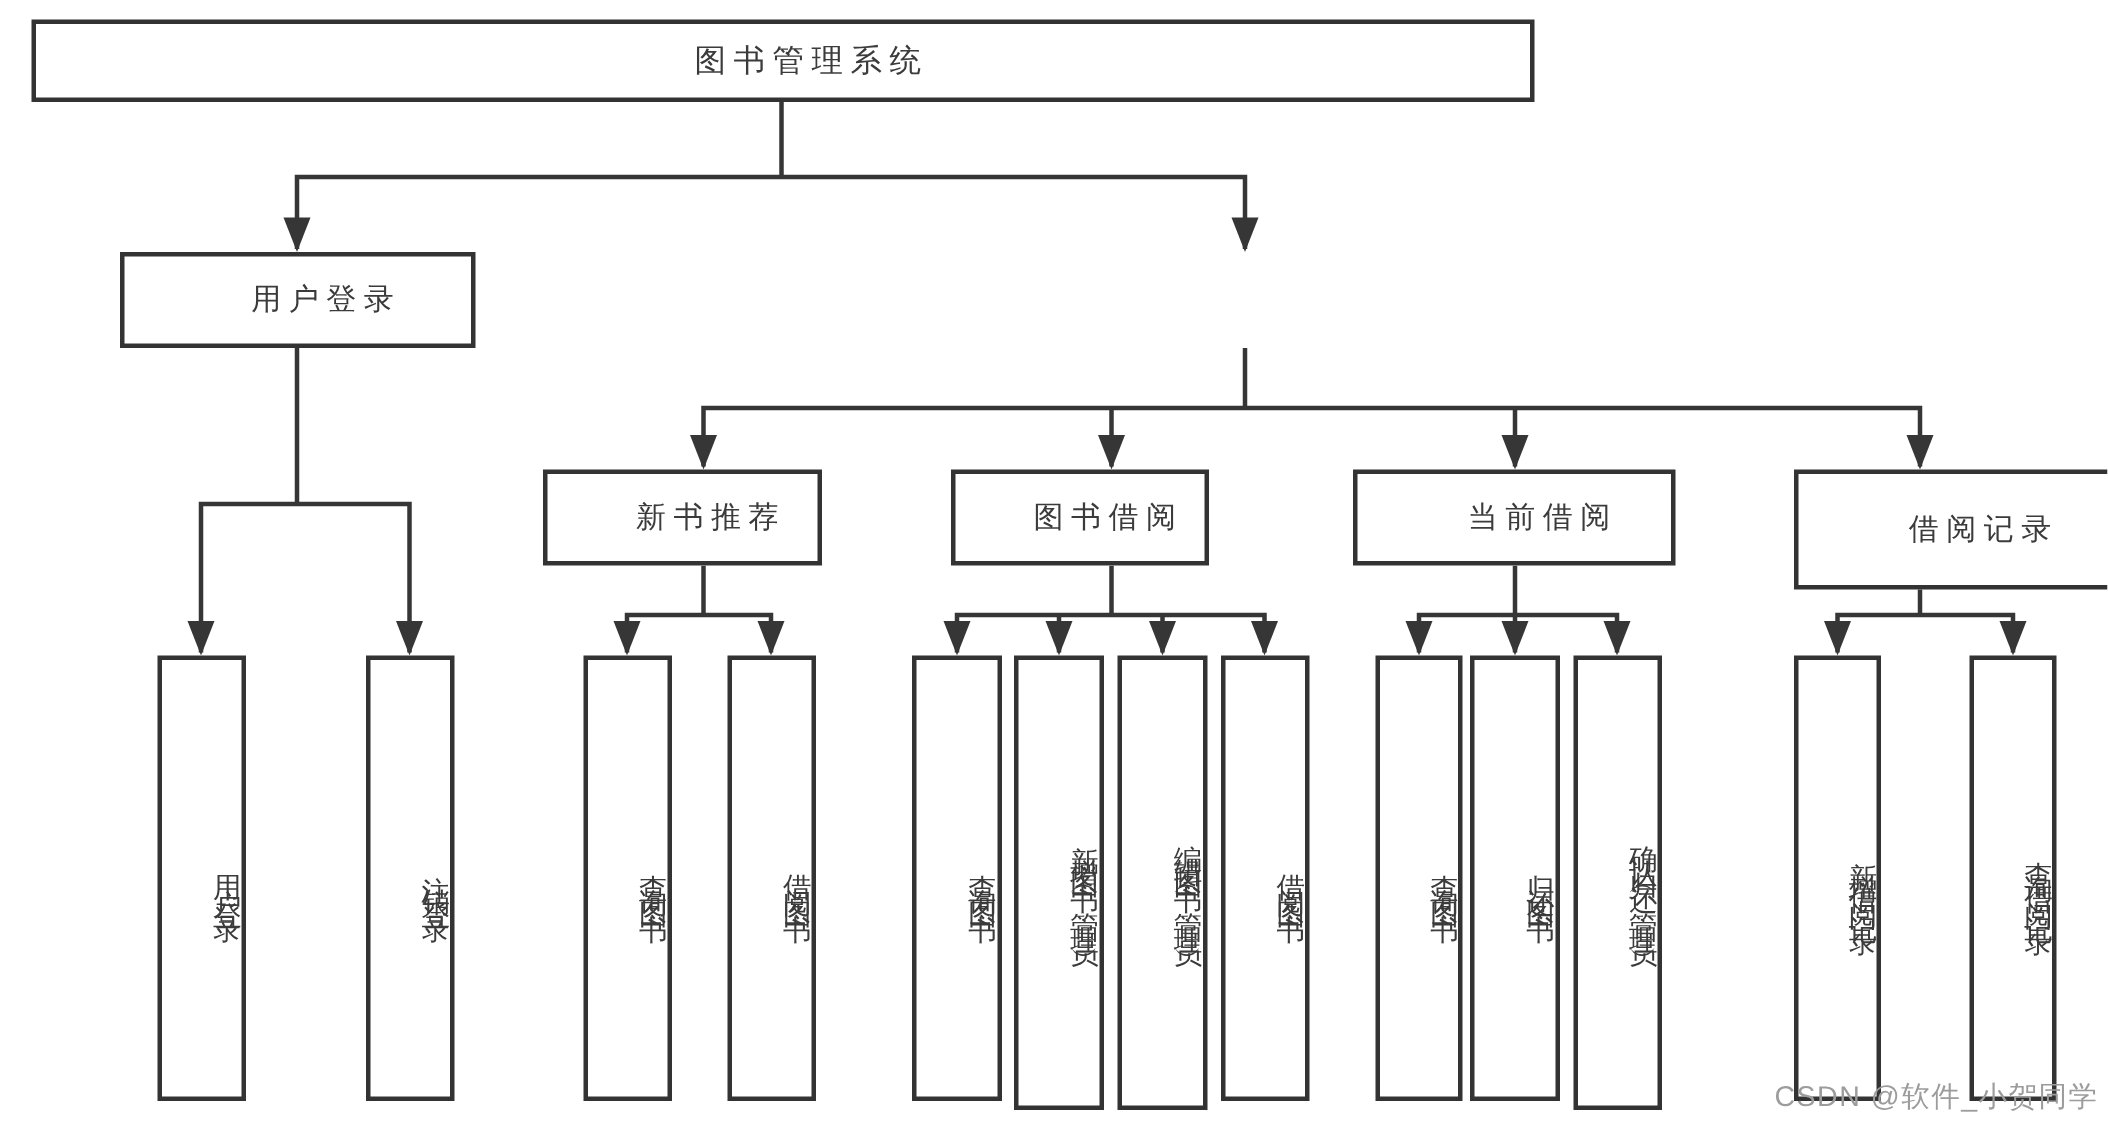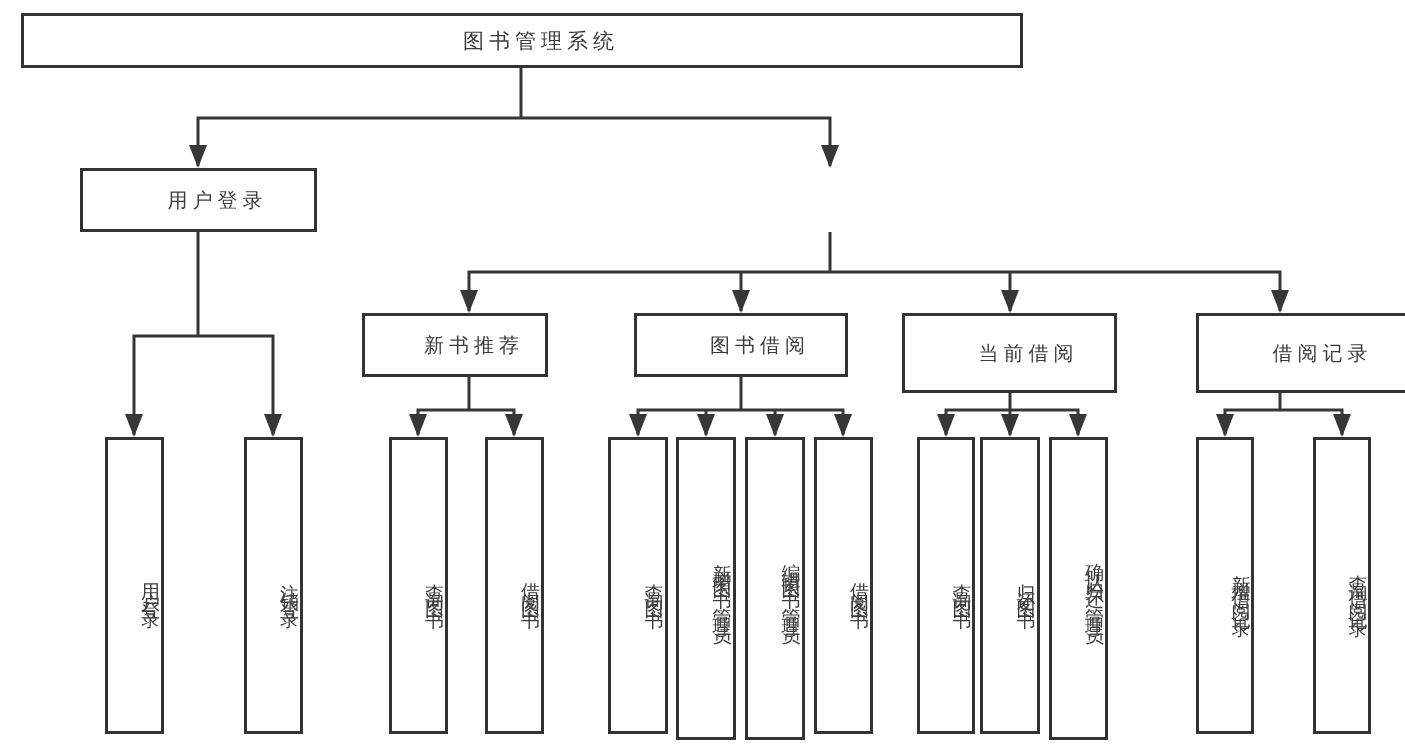--- a/index.html
+++ b/index.html
@@ -113,36 +113,37 @@
       <polygon points="1216,414 1234,414 1225,437"></polygon>
       <polygon points="1333,414 1351,414 1342,437"></polygon>
     </g>
   </svg>
 
   <div class="box h top-label" style="left:21px;top:13px;width:1002px;height:55px">图书管理系统</div>
 
   <div class="box h" style="left:80px;top:168px;width:237px;height:64px">用户登录</div>
 
   <div class="box h" style="left:362px;top:313px;width:186px;height:64px">新书推荐</div>
-  <div class="box h" style="left:634px;top:313px;width:214px;height:64px">图书借阅</div>
-  <div class="box h" style="left:902px;top:313px;width:215px;height:80px">当前借阅</div>
+  <div class="box h" style="left:634px;top:313px;width:172px;height:64px">图书借阅</div>
+  <div class="box h" style="left:902px;top:313px;width:215px;height:64px">当前借阅</div>
   <div class="box h" style="left:1196px;top:313px;width:215px;height:80px">借阅记录</div>
 
   <div class="box v" style="left:105px;top:437px;width:59px;height:297px">用户登录</div>
   <div class="box v" style="left:244px;top:437px;width:59px;height:297px">注销登录</div>
 
   <div class="box v" style="left:389px;top:437px;width:59px;height:297px">查询图书</div>
   <div class="box v" style="left:485px;top:437px;width:59px;height:297px">借阅图书</div>
 
   <div class="box v" style="left:608px;top:437px;width:60px;height:297px">查询图书</div>
   <div class="box v" style="left:676px;top:437px;width:60px;height:303px">新增图书（管理员）</div>
   <div class="box v" style="left:745px;top:437px;width:60px;height:303px">编辑图书（管理员）</div>
   <div class="box v" style="left:814px;top:437px;width:59px;height:297px">借阅图书</div>
 
   <div class="box v" style="left:917px;top:437px;width:58px;height:297px">查询图书</div>
   <div class="box v" style="left:980px;top:437px;width:60px;height:297px">归还图书</div>
   <div class="box v" style="left:1049px;top:437px;width:59px;height:303px">确认归还（管理员）</div>
 
   <div class="box v" style="left:1196px;top:437px;width:58px;height:297px">新增借阅记录</div>
   <div class="box v" style="left:1313px;top:437px;width:58px;height:297px">查询借阅记录</div>
 
+  <div class="watermark">CSDN @软件_小贺同学</div>
 
 </div>
 
 </body></html>

